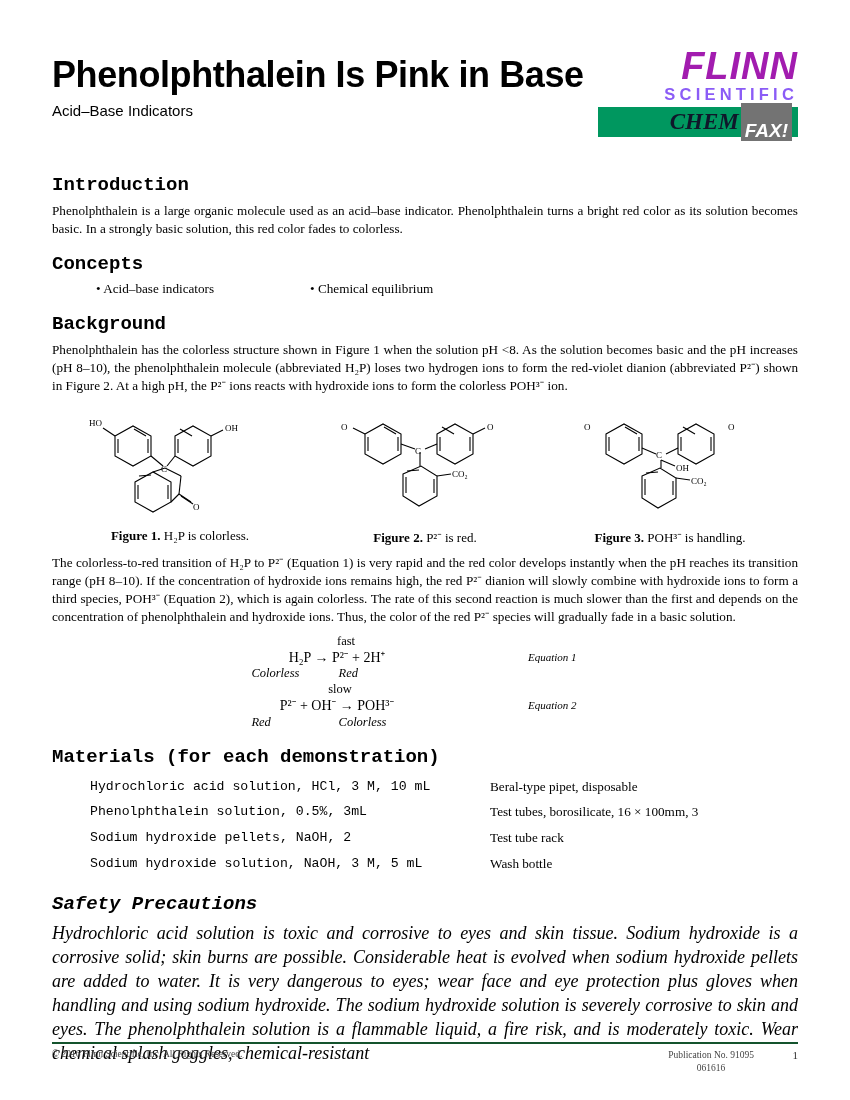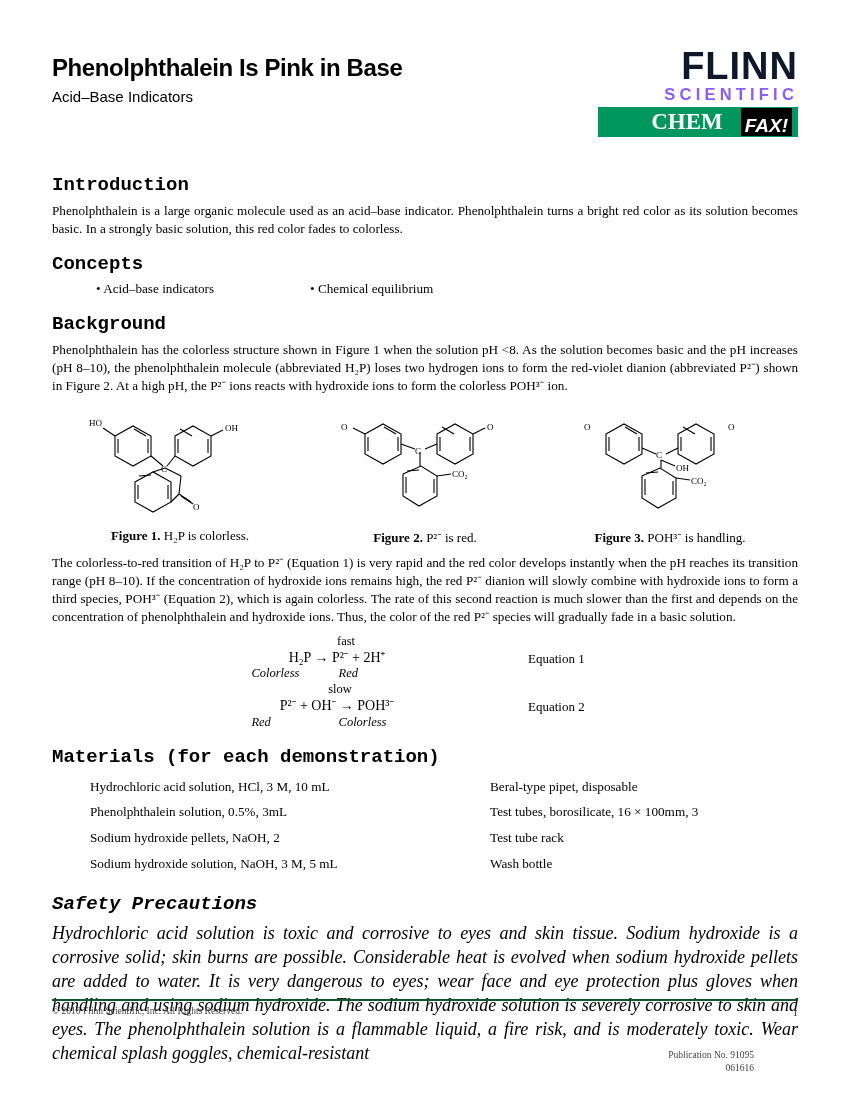--- a/index.html
+++ b/index.html
@@ -23,21 +23,21 @@
     padding: 48px 52px 0 52px;
   }
 
   
   .header {
     position: relative;
     height: 110px;
   }
   .doc-title {
     font-family: "Liberation Sans", sans-serif;
-    font-size: 24px;
+    font-size: 36px;
     font-weight: bold;
     letter-spacing: -0.4px;
     margin: 0;
     padding-top: 6px;
     color: #000;
   }
   .doc-subtitle {
     font-family: "Liberation Sans", sans-serif;
     font-size: 15px;
     font-weight: normal;
@@ -49,22 +49,23 @@
     right: 0;
     top: 0;
     width: 200px;
     text-align: right;
   }
   .logo-flinn {
     font-family: "Liberation Sans", sans-serif;
     font-weight: bold;
     font-size: 38px;
     letter-spacing: 1px;
-    color: #0f172a;
+    color: #a21caf;
     line-height: 0.95;
+    font-style: italic;
   }
   .logo-scientific {
     font-family: "Liberation Sans", sans-serif;
     font-weight: bold;
     font-size: 16.5px;
     letter-spacing: 4.2px;
     color: #8b5cf6;
     line-height: 1.1;
     margin-top: 1px;
   }
@@ -73,34 +74,35 @@
     height: 30px;
     background: #00975f;
     display: flex;
     align-items: center;
     justify-content: flex-end;
     padding-right: 6px;
     box-sizing: border-box;
   }
   .logo-chem {
     font-family: "Liberation Serif", serif;
+    font-style: italic;
     font-weight: bold;
     font-size: 23px;
-    color: #ffffff;
+    color: #0f172a;
     letter-spacing: 0px;
   }
   .logo-fax {
     font-family: "Liberation Sans", sans-serif;
     font-style: italic;
     font-weight: bold;
     font-size: 19px;
     color: #ffffff;
-    background: #000000;
-    padding: 8px 4px 1px 4px;
-    margin-left: 18px;
+    background: #737373;
+    padding: 18px 4px 1px 4px;
+    margin-left: 2px;
     line-height: 1;
   }
 
   
   h2.section {
     font-family: Liberation Mono, monospace;
     font-weight: bold;
     font-size: 19px;
     margin: 16px 0 6px 0;
   }
@@ -173,36 +175,37 @@
     font-size: 14px;
     line-height: 1.25;
   }
   .eq-labels {
     font-size: 12.5px;
     font-style: italic;
     line-height: 1.2;
   }
   .eq-labels span.l { display: inline-block; width: 84px; text-align: left;}
   .eq-name {
-    font-size: 13px;
+    font-size: 11px;
+    font-style: italic;
     width: 150px;
     padding-top: 16px;
     padding-left: 26px;
   }
 
   
   .materials {
     display: flex;
     margin-top: 6px;
   }
   .mat-col {
     font-size: 13.2px;
     line-height: 1.95;
   }
-  .mat-col.left { width: 400px; padding-left: 38px; }
+  .mat-col.left { width: 400px; padding-left: 38px; font-family: Liberation Mono, monospace; }
   .mat-col.right { flex: 1; }
 
   
   p.safety {
     font-size: 18px;
     font-style: italic;
     line-height: 1.34;
     margin: 2px 0 0 0;
     text-align: justify;
   }
@@ -215,24 +218,23 @@
     bottom: 26px;
     border-top: 2px solid #14532d;
     padding-top: 5px;
     display: flex;
     align-items: flex-start;
     font-size: 9.5px;
     color: #444;
   }
   .footer-left { flex: 1; }
   .footer-pub {
-    text-align: right;
+    text-align: center;
     padding-right: 30px;
     line-height: 1.3;
-    margin-top: 43px;
   }
   .footer-page {
     font-size: 11px;
     color: #333;
     width: 14px;
     text-align: right;
   }
 </style>
 </head>
 <body>

